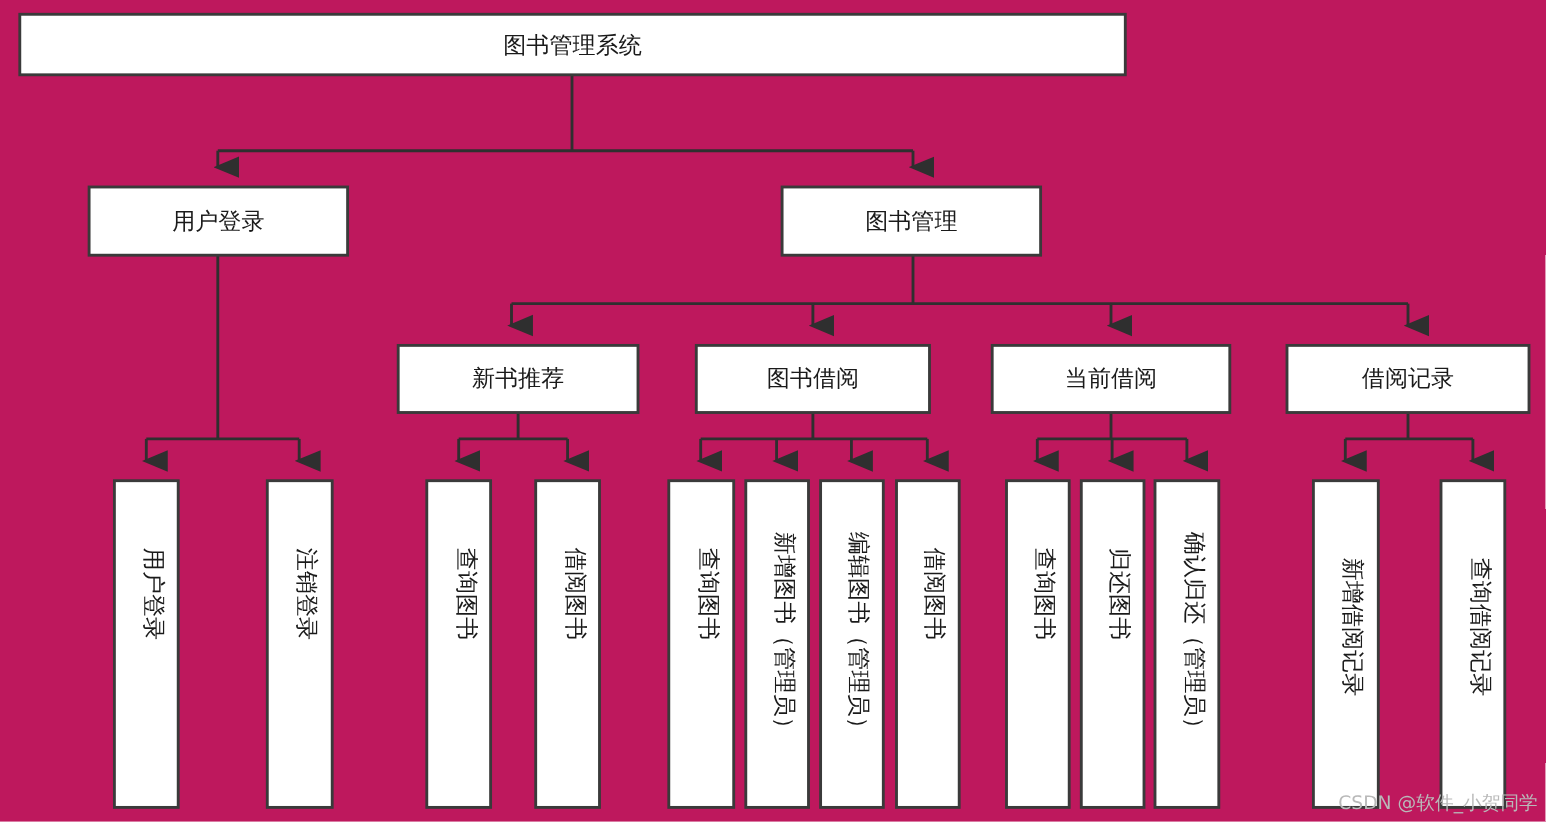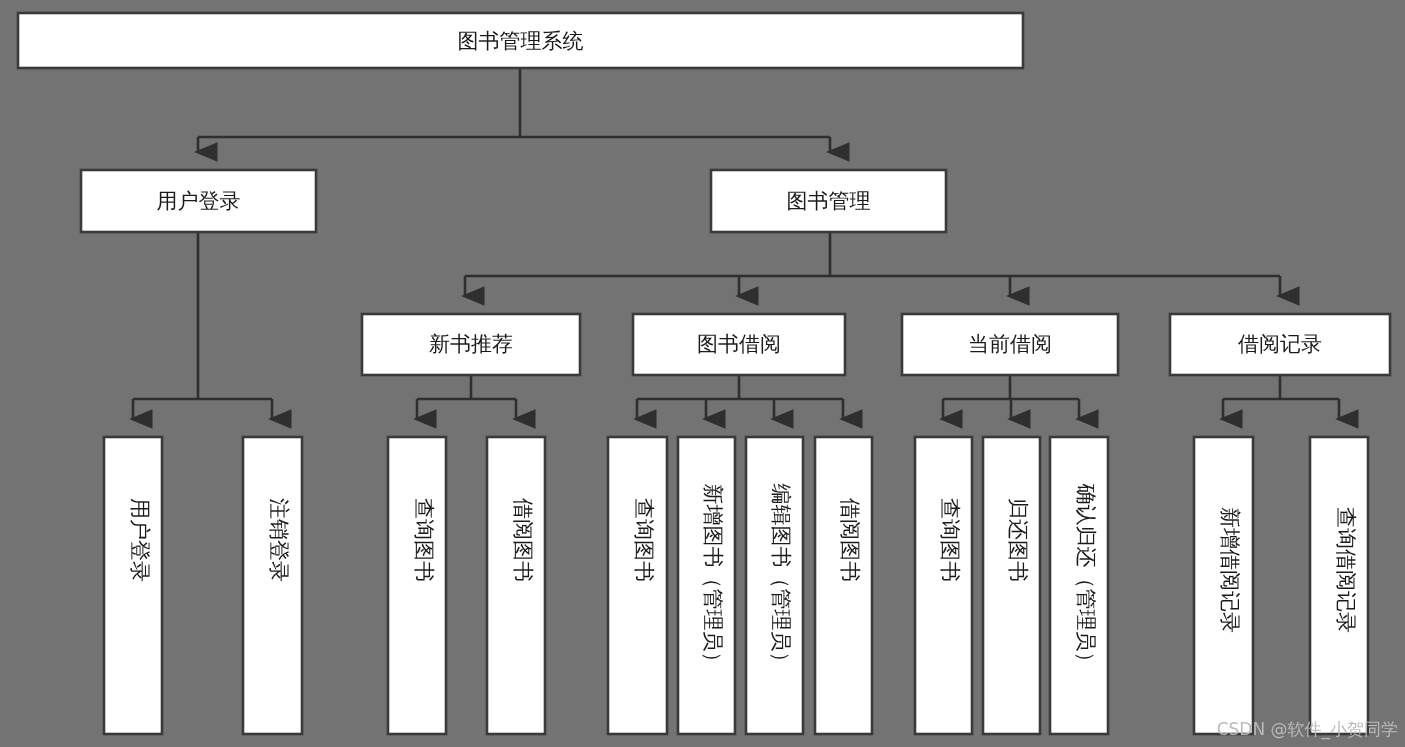--- a/index.html
+++ b/index.html
@@ -11,21 +11,21 @@
   body {
     width: 1405px;
     height: 747px;
     font-family: "DejaVu Sans", "Liberation Sans", sans-serif;
     overflow: hidden;
   }
   #diagram-root {
     position: relative;
     width: 1405px;
     height: 747px;
-    background: #737373;
+    background: #be185d;
   }
   svg.diagram-canvas {
     position: absolute;
     top: 0;
     left: 0;
     width: 1405px;
     height: 747px;
   }
   .node-box {
     fill: #ffffff;

